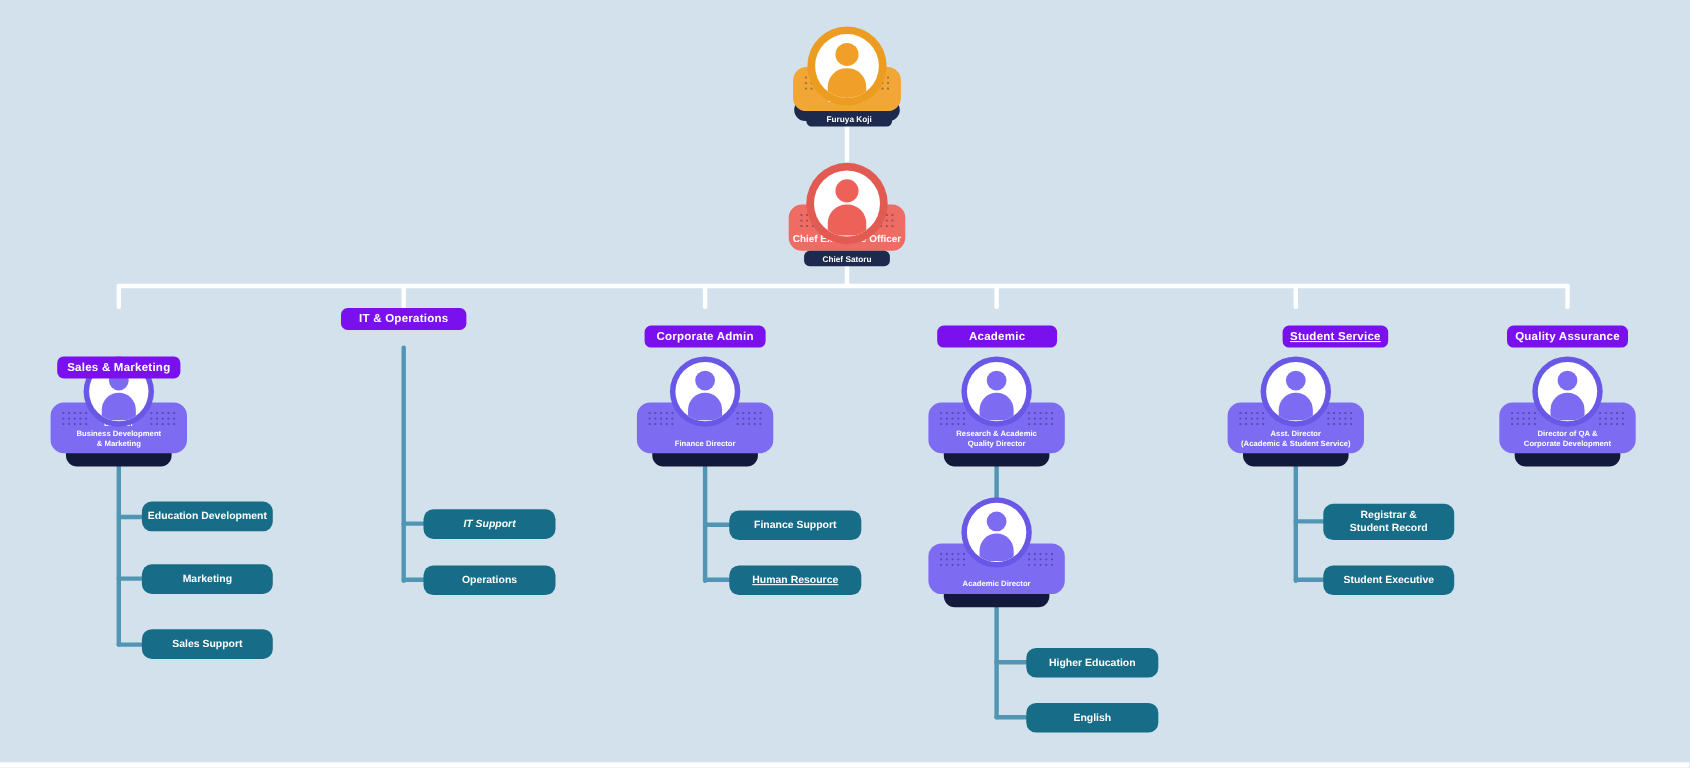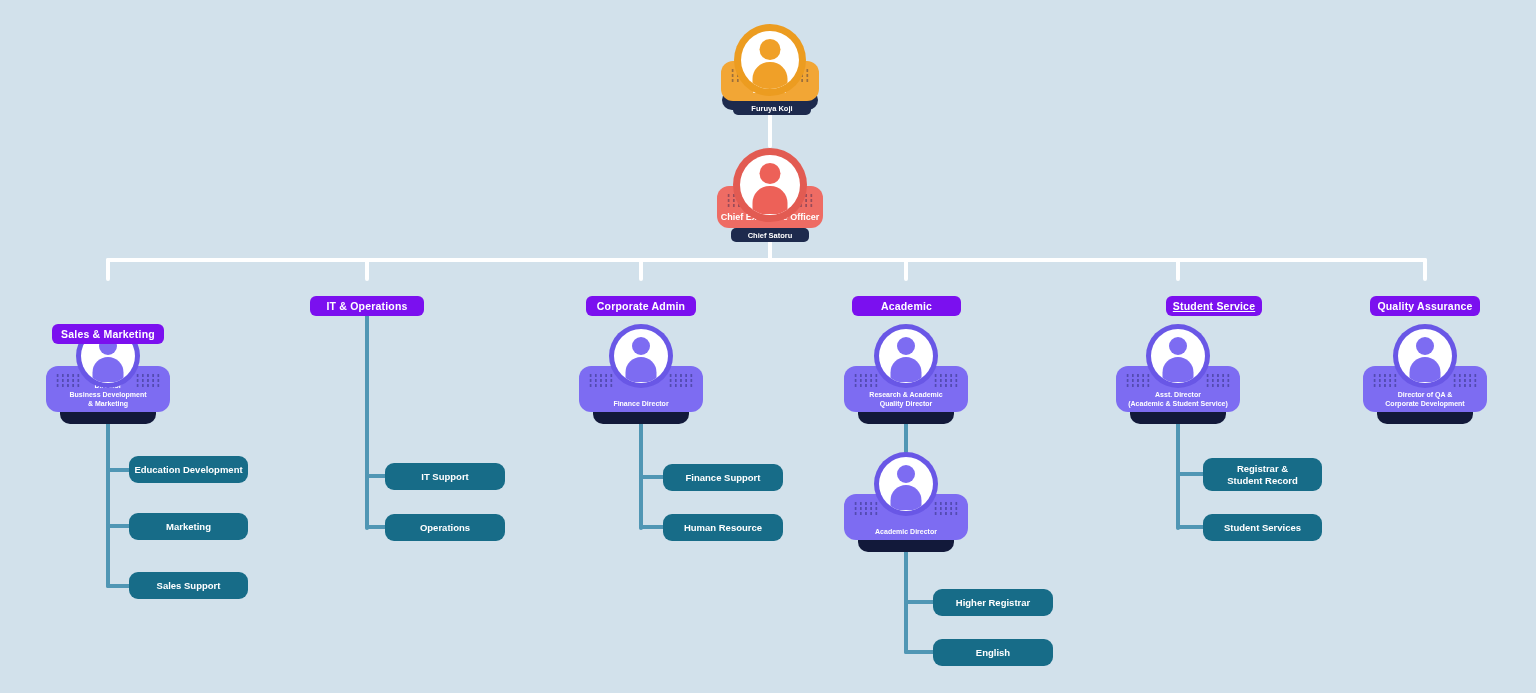--- a/index.html
+++ b/index.html
@@ -154,25 +154,25 @@
         <div class="avatar-head pers-purple"></div>
         <div class="avatar-body pers-purple"></div>
       </div>
     </div>
     <div class="unit" style="left:129px;top:456px;width:119px;height:27px;">Education Development</div>
     <div class="unit" style="left:129px;top:513px;width:119px;height:27px;">Marketing</div>
     <div class="unit" style="left:129px;top:572px;width:119px;height:27px;">Sales Support</div>
   </div>
 
   <div>
-    <div class="dept-badge" style="left:310px;top:296px;width:114px;">IT &amp; Operations</div>
+    <div class="dept-badge" style="left:310px;top:280px;width:114px;">IT &amp; Operations</div>
     <div class="tline" style="left:365px;top:314px;width:4px;height:216px;"></div>
     <div class="tline" style="left:365px;top:474px;width:22px;height:4px;"></div>
     <div class="tline" style="left:365px;top:525px;width:22px;height:4px;"></div>
-    <div class="unit" style="left:385px;top:463px;width:120px;height:27px;">IT Support</div>
+    <div class="unit" style="left:385px;top:463px;width:120px;height:27px;font-style:italic;">IT Support</div>
     <div class="unit" style="left:385px;top:514px;width:120px;height:27px;">Operations</div>
   </div>
 
   <div>
     <div class="dept-badge" style="left:586px;top:296px;width:110px;">Corporate Admin</div>
     <div class="tline" style="left:639px;top:420px;width:4px;height:110px;"></div>
     <div class="tline" style="left:639px;top:475px;width:26px;height:4px;"></div>
     <div class="tline" style="left:639px;top:525px;width:26px;height:4px;"></div>
     <div class="pedestal" style="left:593px;top:402px;"></div>
     <div class="card mdc card-purple" style="left:579px;top:366px;width:124px;height:46px;">
@@ -180,21 +180,21 @@
       <div class="dots r"></div>
       <span class="card-text">Finance Director</span>
     </div>
     <div class="circle md ring-purple" style="left:609px;top:324px;">
       <div class="avatar-white">
         <div class="avatar-head pers-purple"></div>
         <div class="avatar-body pers-purple"></div>
       </div>
     </div>
     <div class="unit" style="left:663px;top:464px;width:120px;height:27px;">Finance Support</div>
-    <div class="unit" style="left:663px;top:514px;width:120px;height:27px;">Human Resource</div>
+    <div class="unit" style="left:663px;top:514px;width:120px;height:27px;text-decoration:underline;">Human Resource</div>
   </div>
 
   <div>
     <div class="dept-badge" style="left:852px;top:296px;width:109px;">Academic</div>
     <div class="tline" style="left:904px;top:420px;width:4px;height:34px;"></div>
     <div class="tline" style="left:904px;top:548px;width:4px;height:106px;"></div>
     <div class="tline" style="left:904px;top:600px;width:31px;height:4px;"></div>
     <div class="tline" style="left:904px;top:650px;width:31px;height:4px;"></div>
     <div class="pedestal" style="left:858px;top:402px;"></div>
     <div class="card mdc card-purple" style="left:844px;top:366px;width:124px;height:46px;">
@@ -214,21 +214,21 @@
       <div class="dots l"></div>
       <div class="dots r"></div>
       <span class="card-text">Academic Director</span>
     </div>
     <div class="circle md ring-purple" style="left:874px;top:452px;">
       <div class="avatar-white">
         <div class="avatar-head pers-purple"></div>
         <div class="avatar-body pers-purple"></div>
       </div>
     </div>
-    <div class="unit" style="left:933px;top:589px;width:120px;height:27px;">Higher Registrar</div>
+    <div class="unit" style="left:933px;top:589px;width:120px;height:27px;">Higher Education</div>
     <div class="unit" style="left:933px;top:639px;width:120px;height:27px;">English</div>
   </div>
 
   <div>
     <div class="dept-badge" style="left:1166px;top:296px;width:96px;text-decoration:underline;">Student Service</div>
     <div class="tline" style="left:1176px;top:420px;width:4px;height:110px;"></div>
     <div class="tline" style="left:1176px;top:472px;width:29px;height:4px;"></div>
     <div class="tline" style="left:1176px;top:525px;width:29px;height:4px;"></div>
     <div class="pedestal" style="left:1130px;top:402px;"></div>
     <div class="card mdc card-purple" style="left:1116px;top:366px;width:124px;height:46px;">
@@ -238,21 +238,21 @@
 (Academic &amp; Student Service)</span>
     </div>
     <div class="circle md ring-purple" style="left:1146px;top:324px;">
       <div class="avatar-white">
         <div class="avatar-head pers-purple"></div>
         <div class="avatar-body pers-purple"></div>
       </div>
     </div>
     <div class="unit" style="left:1203px;top:458px;width:119px;height:33px;">Registrar &amp;
 Student Record</div>
-    <div class="unit" style="left:1203px;top:514px;width:119px;height:27px;">Student Services</div>
+    <div class="unit" style="left:1203px;top:514px;width:119px;height:27px;">Student Executive</div>
   </div>
 
   <div>
     <div class="dept-badge" style="left:1370px;top:296px;width:110px;">Quality Assurance</div>
     <div class="pedestal" style="left:1377px;top:402px;"></div>
     <div class="card mdc card-purple" style="left:1363px;top:366px;width:124px;height:46px;">
       <div class="dots l"></div>
       <div class="dots r"></div>
       <span class="card-text">Director of QA &amp;
 Corporate Development</span>

